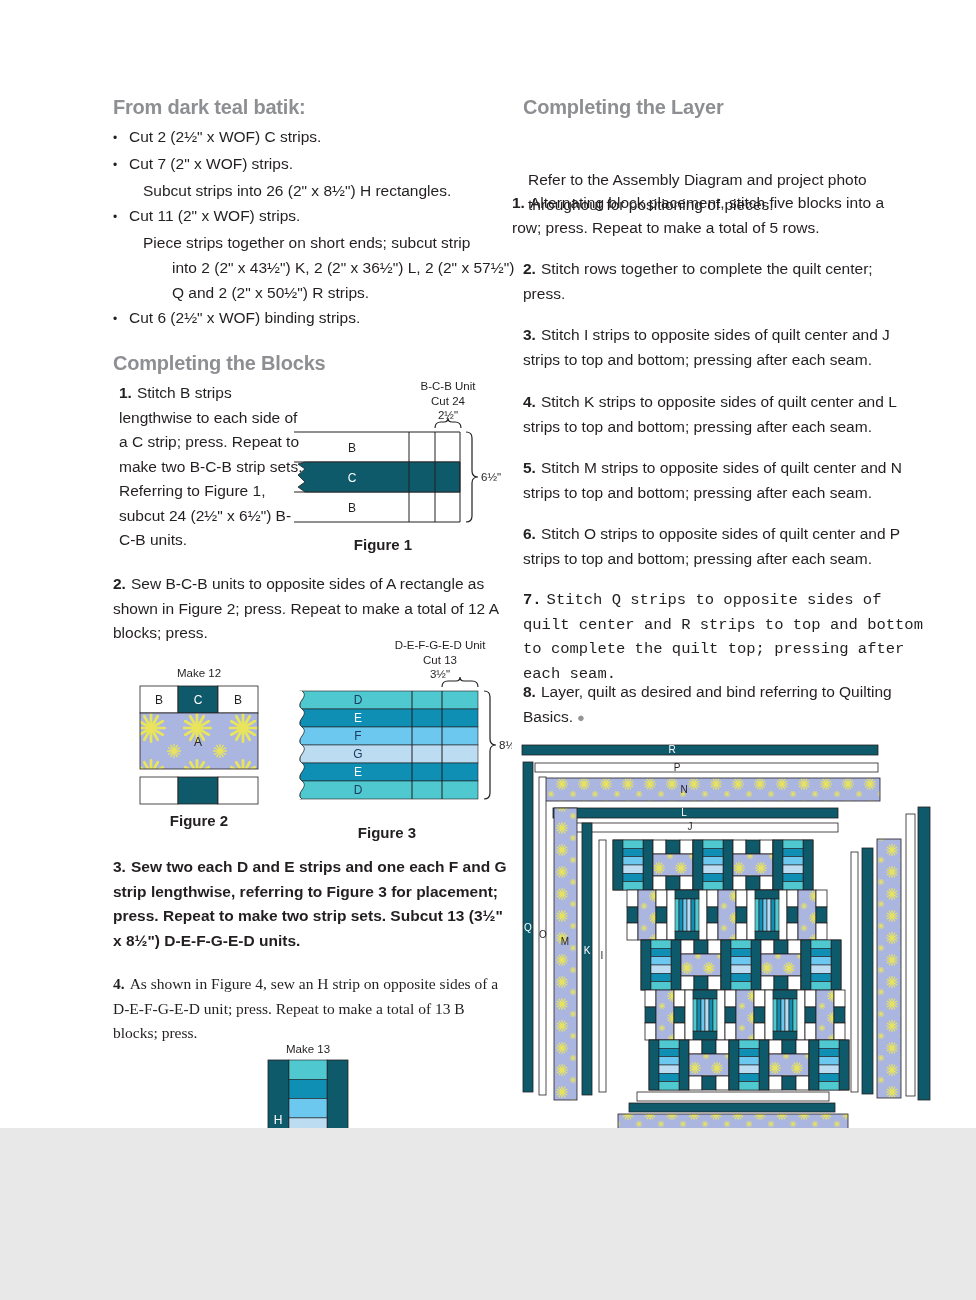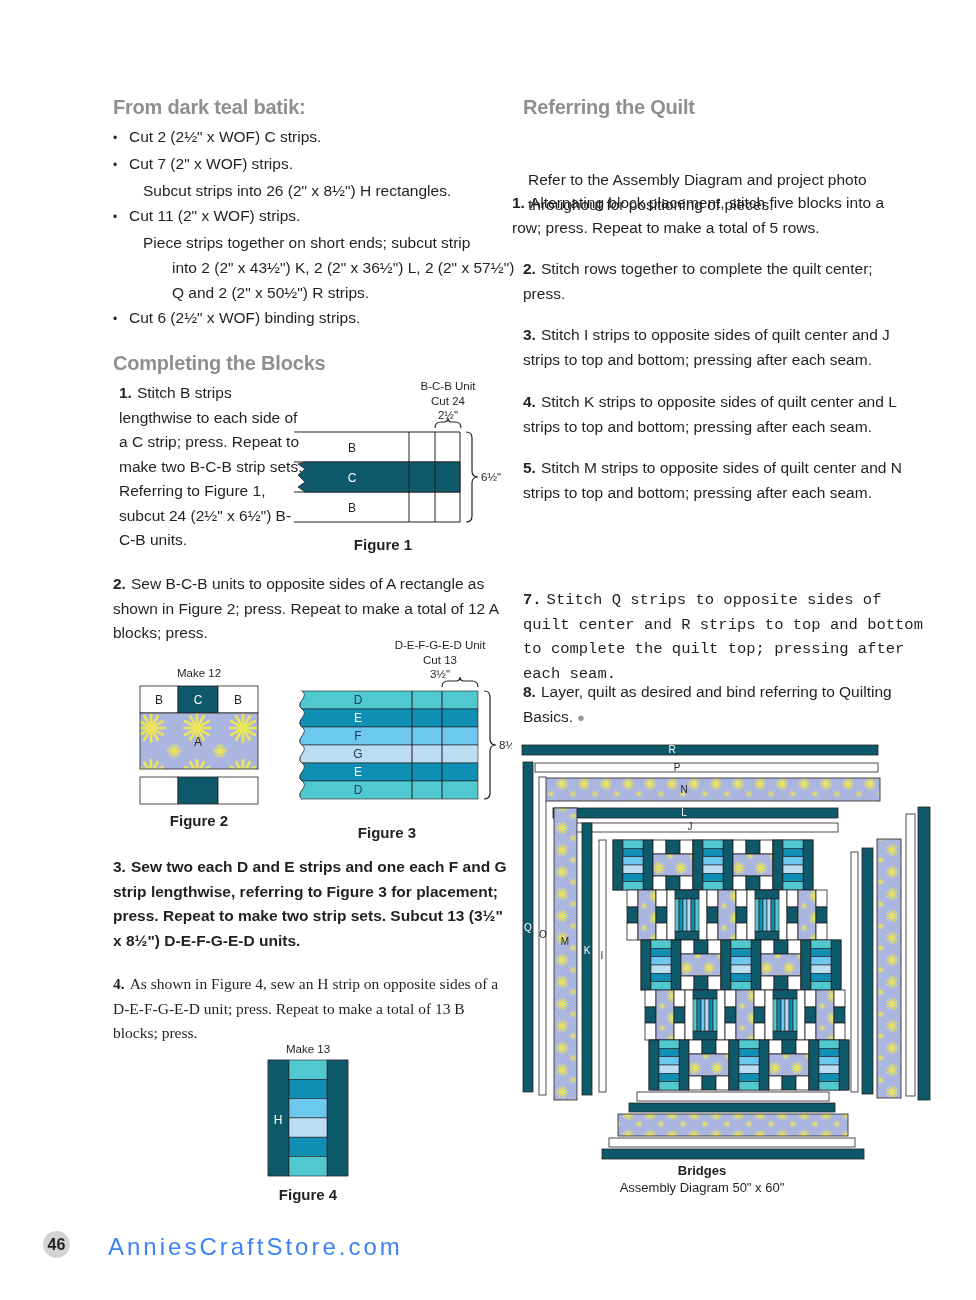--- a/index.html
+++ b/index.html
@@ -1,16 +1,16 @@
 <!DOCTYPE html>
 <html><head>
 <meta charset="utf-8">
 <style>
   html,body{margin:0;padding:0;background:#e8e8e8;}
-  .page{position:relative;width:976px;height:1300px;background:#ffffff;margin:0 auto;
+  .page{position:relative;width:976px;height:1128px;background:#ffffff;margin:0 auto;
         font-family:"Liberation Sans",sans-serif;color:#231f20;overflow:hidden;}
   .abs{position:absolute;}
   .hd{font-size:20px;font-weight:bold;color:#8d8f92;letter-spacing:-0.2px;}
   .cl{font-size:15.5px;line-height:25px;white-space:nowrap;}
   .cl .blt{display:inline-block;width:16px;font-size:12px;color:#231f20;}
   .ind1{padding-left:30px;}
   .ind2{padding-left:59px;}
   .step{font-size:15.5px;line-height:24.5px;margin:0;}
   .step b{margin-right:5px;}
   .enddot{color:#939598;font-size:13px;margin-left:4px;}
@@ -151,28 +151,29 @@
     <rect class="sd" x="46" y="18" width="38" height="19.3"></rect>
     <rect class="se" x="46" y="37.3" width="38" height="19.3"></rect>
     <rect class="sf" x="46" y="56.6" width="38" height="19.3"></rect>
     <rect class="sg" x="46" y="75.9" width="38" height="19.3"></rect>
     <rect class="se" x="46" y="95.2" width="38" height="19.3"></rect>
     <rect class="sd" x="46" y="114.5" width="38" height="19.5"></rect>
     <text class="wl" x="35" y="82">H</text>
     <text class="fc" x="65" y="158">Figure 4</text>
   </svg>
 
-  <div class="abs hd" style="left:523px;top:96px;">Referring the Quilt</div>
+  <div class="abs hd" style="left:523px;top:96px;">Completing the Layer</div>
   <p class="abs step" style="left:528px;top:124px;width:396px;margin-top:44px;">Refer to the Assembly Diagram and project photo throughout for positioning of pieces.</p>
 
   <p class="abs step" style="left:512px;top:191px;width:396px;"><b>1.</b><span>Alternating block placement, stitch five blocks into a row; press. Repeat to make a total of 5 rows.</span></p>
   <p class="abs step" style="left:523px;top:257px;width:396px;"><b>2.</b><span>Stitch rows together to complete the quilt center; press.</span></p>
   <p class="abs step" style="left:523px;top:323px;width:396px;"><b>3.</b><span>Stitch I strips to opposite sides of quilt center and J strips to top and bottom; pressing after each seam.</span></p>
   <p class="abs step" style="left:523px;top:390px;width:396px;"><b>4.</b><span>Stitch K strips to opposite sides of quilt center and L strips to top and bottom; pressing after each seam.</span></p>
   <p class="abs step" style="left:523px;top:456px;width:396px;"><b>5.</b><span>Stitch M strips to opposite sides of quilt center and N strips to top and bottom; pressing after each seam.</span></p>
+  <p class="abs step" style="left:523px;top:522px;width:396px;"><b>6.</b><span>Stitch O strips to opposite sides of quilt center and P strips to top and bottom; pressing after each seam.</span></p>
   <p class="abs step" style="left:523px;top:588px;width:400px;font-family:Liberation Mono, monospace;"><b>7.</b><span>Stitch Q strips to opposite sides of quilt center and R strips to top and bottom to complete the quilt top; pressing after each seam.</span></p>
   <p class="abs step" style="left:523px;top:680px;width:396px;"><b>8.</b><span>Layer, quilt as desired and bind referring to Quilting Basics.</span><span class="enddot">●</span></p>
 
   <svg class="abs" style="left:512px;top:734px;" width="420" height="428" viewBox="0 0 420 428">
     <defs>
       <g id="starA" stroke="#e9e45c" stroke-width="1.4" stroke-linecap="round" fill="none">
         <line x1="-6.5" y1="0" x2="6.5" y2="0"></line>
           <line x1="-5.6" y1="-3.2" x2="5.6" y2="3.2"></line>
         <line x1="-3.2" y1="-5.6" x2="3.2" y2="5.6"></line>
           <line x1="0" y1="-6.5" x2="0" y2="6.5"></line>

